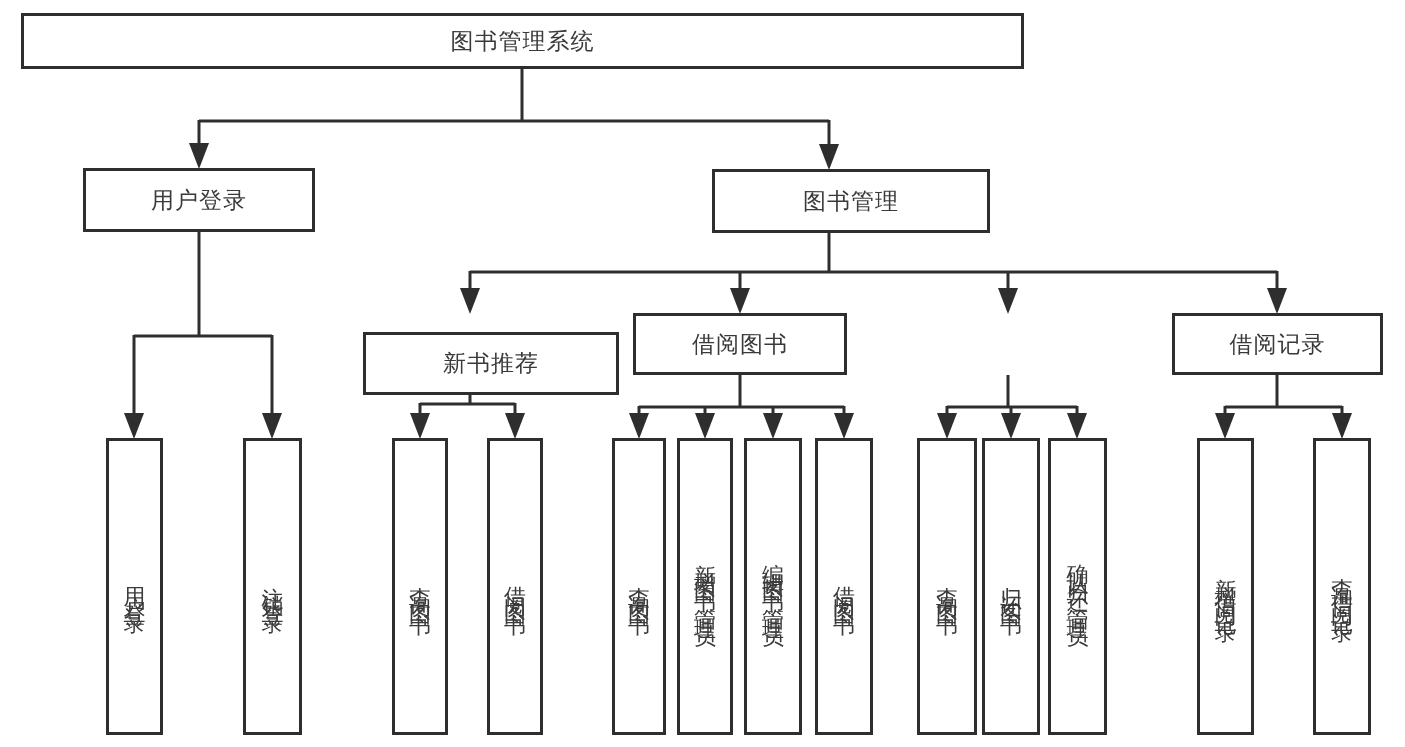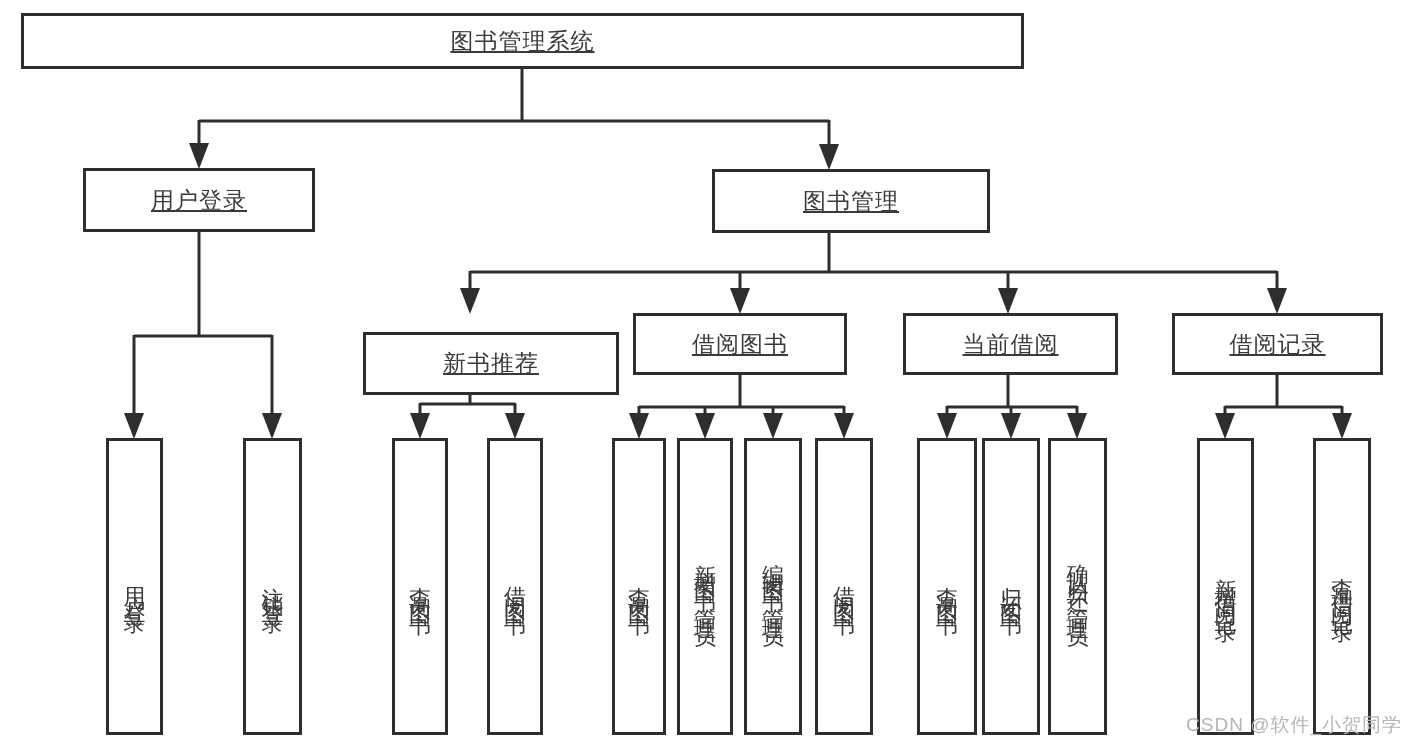--- a/index.html
+++ b/index.html
@@ -8,21 +8,21 @@
     background:var(--background,#ffffff);
     font-family:"Liberation Sans","DejaVu Sans",sans-serif;
   }
   .connectors{position:absolute;left:0;top:0;z-index:1;pointer-events:none;}
   .node{
     position:absolute;box-sizing:border-box;z-index:2;
     border:3px solid var(--line,#2e2e2e);background:#fff;
     display:flex;align-items:center;justify-content:center;
   }
   .hbox span{
-    font-size:23px;color:var(--text,#3a3a3a);letter-spacing:1px;white-space:nowrap;text-decoration:underline;
+    font-size:23px;color:var(--text,#3a3a3a);letter-spacing:1px;white-space:nowrap;
   }
   .vbox{top:438px;height:297px;}
   .vbox span{
     writing-mode:vertical-rl;text-orientation:mixed;
     font-size:22px;color:var(--text,#3a3a3a);
     letter-spacing:9px;line-height:1;
   }
   .watermark{
     position:absolute;top:712px;right:3px;z-index:3;
     font-size:19px;letter-spacing:1px;color:var(--watermark,#b5b5b5);
@@ -113,23 +113,20 @@
   <div class="node hbox" style="left:712px;top:169px;width:278px;height:64px">
     <span>图书管理</span>
   </div>
 
   <div class="node hbox" style="left:363px;top:332px;width:256px;height:63px">
     <span>新书推荐</span>
   </div>
   <div class="node hbox" style="left:633px;top:313px;width:214px;height:62px">
     <span>借阅图书</span>
   </div>
-  <div class="node hbox" style="left:903px;top:313px;width:215px;height:62px">
-    <span>当前借阅</span>
-  </div>
   <div class="node hbox" style="left:1172px;top:313px;width:211px;height:62px">
     <span>借阅记录</span>
   </div>
 
   <div class="node vbox" style="left:106px;width:57px">
     <span>用户登录</span>
   </div>
   <div class="node vbox" style="left:243px;width:59px">
     <span>注销登录</span>
   </div>
@@ -164,15 +161,14 @@
     <span>确认归还（管理员）</span>
   </div>
 
   <div class="node vbox" style="left:1197px;width:57px">
     <span>新增借阅记录</span>
   </div>
   <div class="node vbox" style="left:1313px;width:58px">
     <span>查询借阅记录</span>
   </div>
 
-  <div class="watermark">CSDN @软件_小贺同学</div>
 
 </div>
 
 </body></html>

